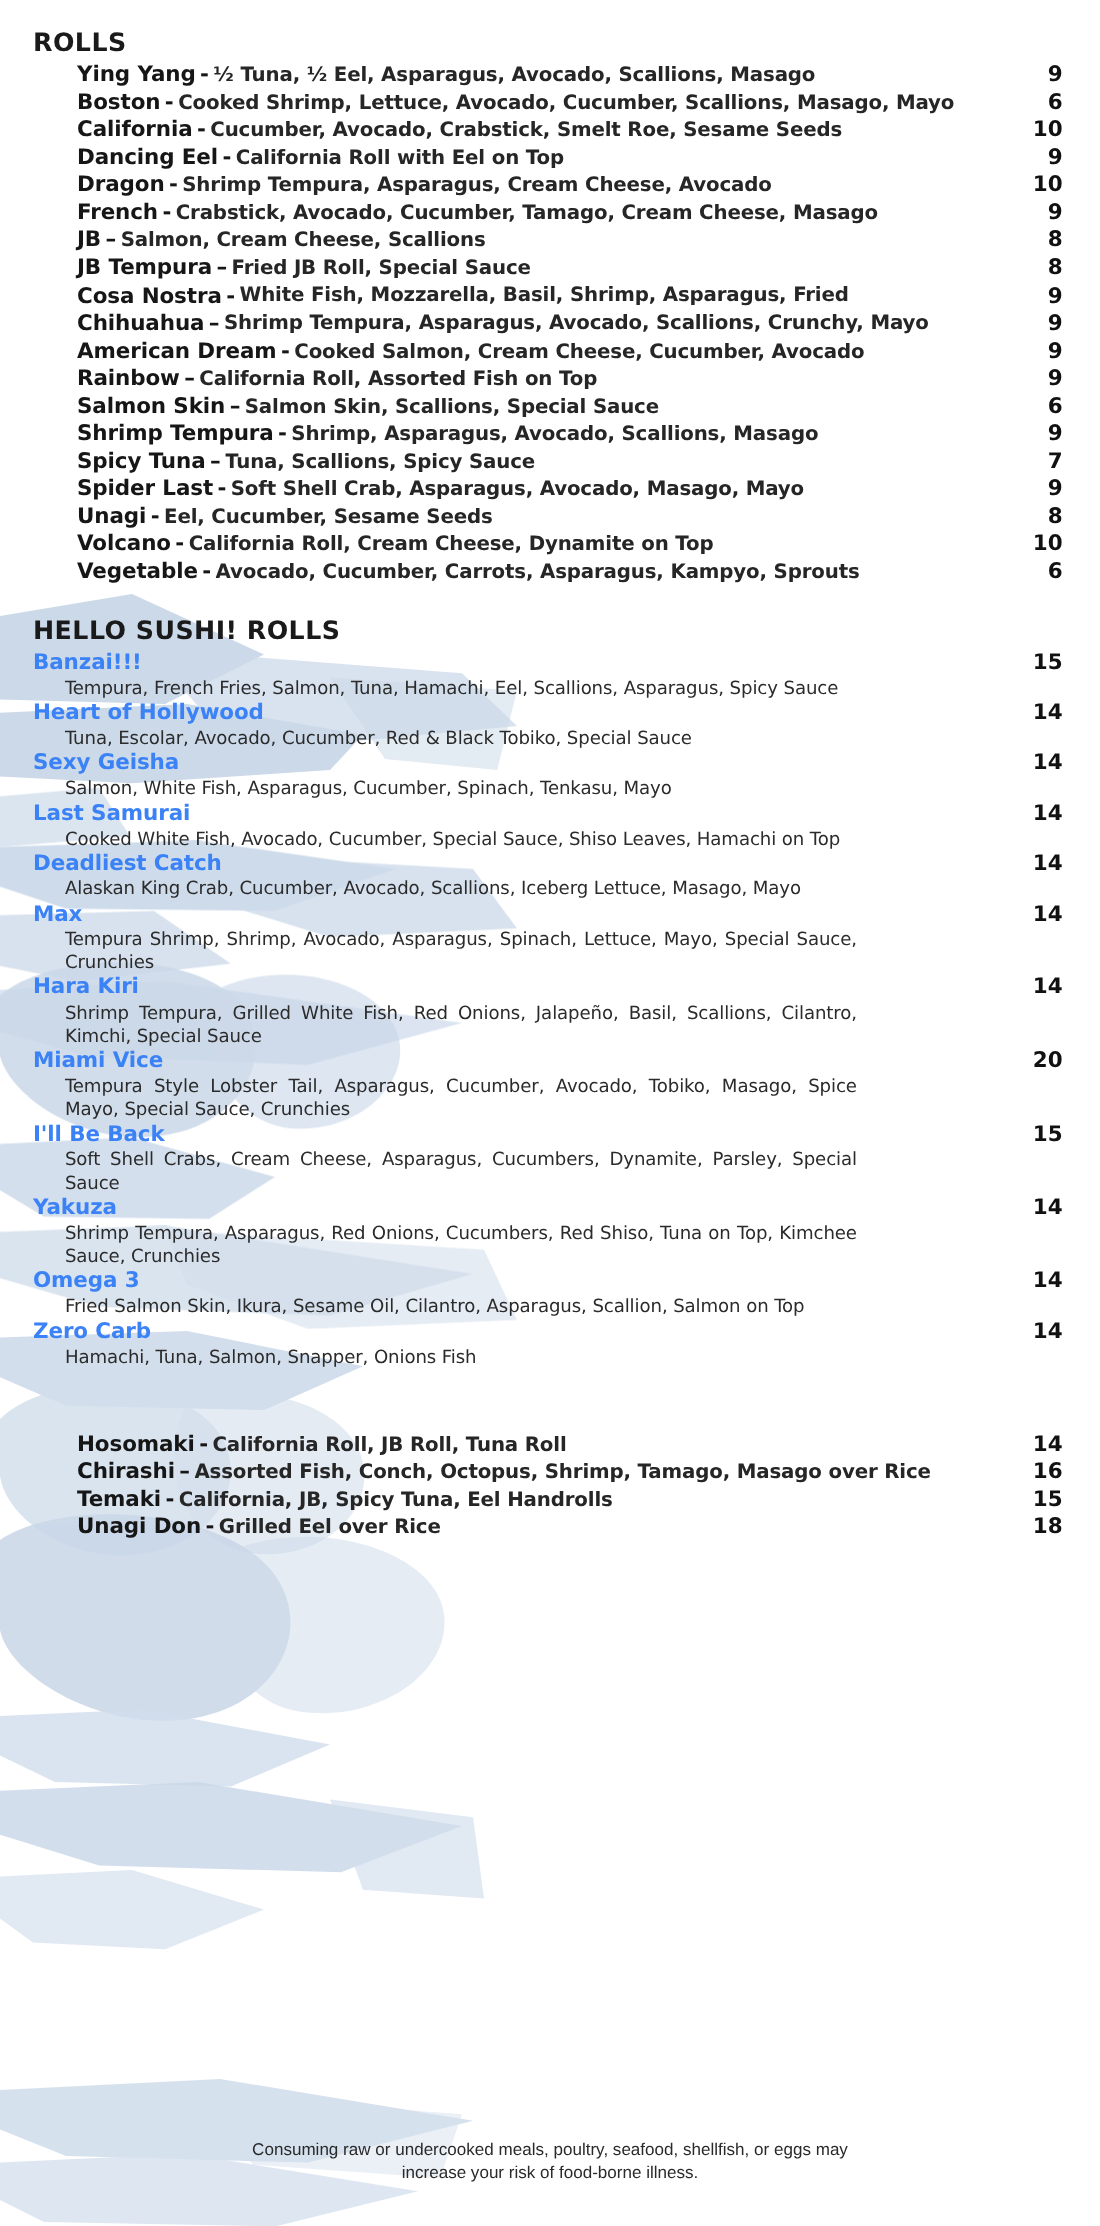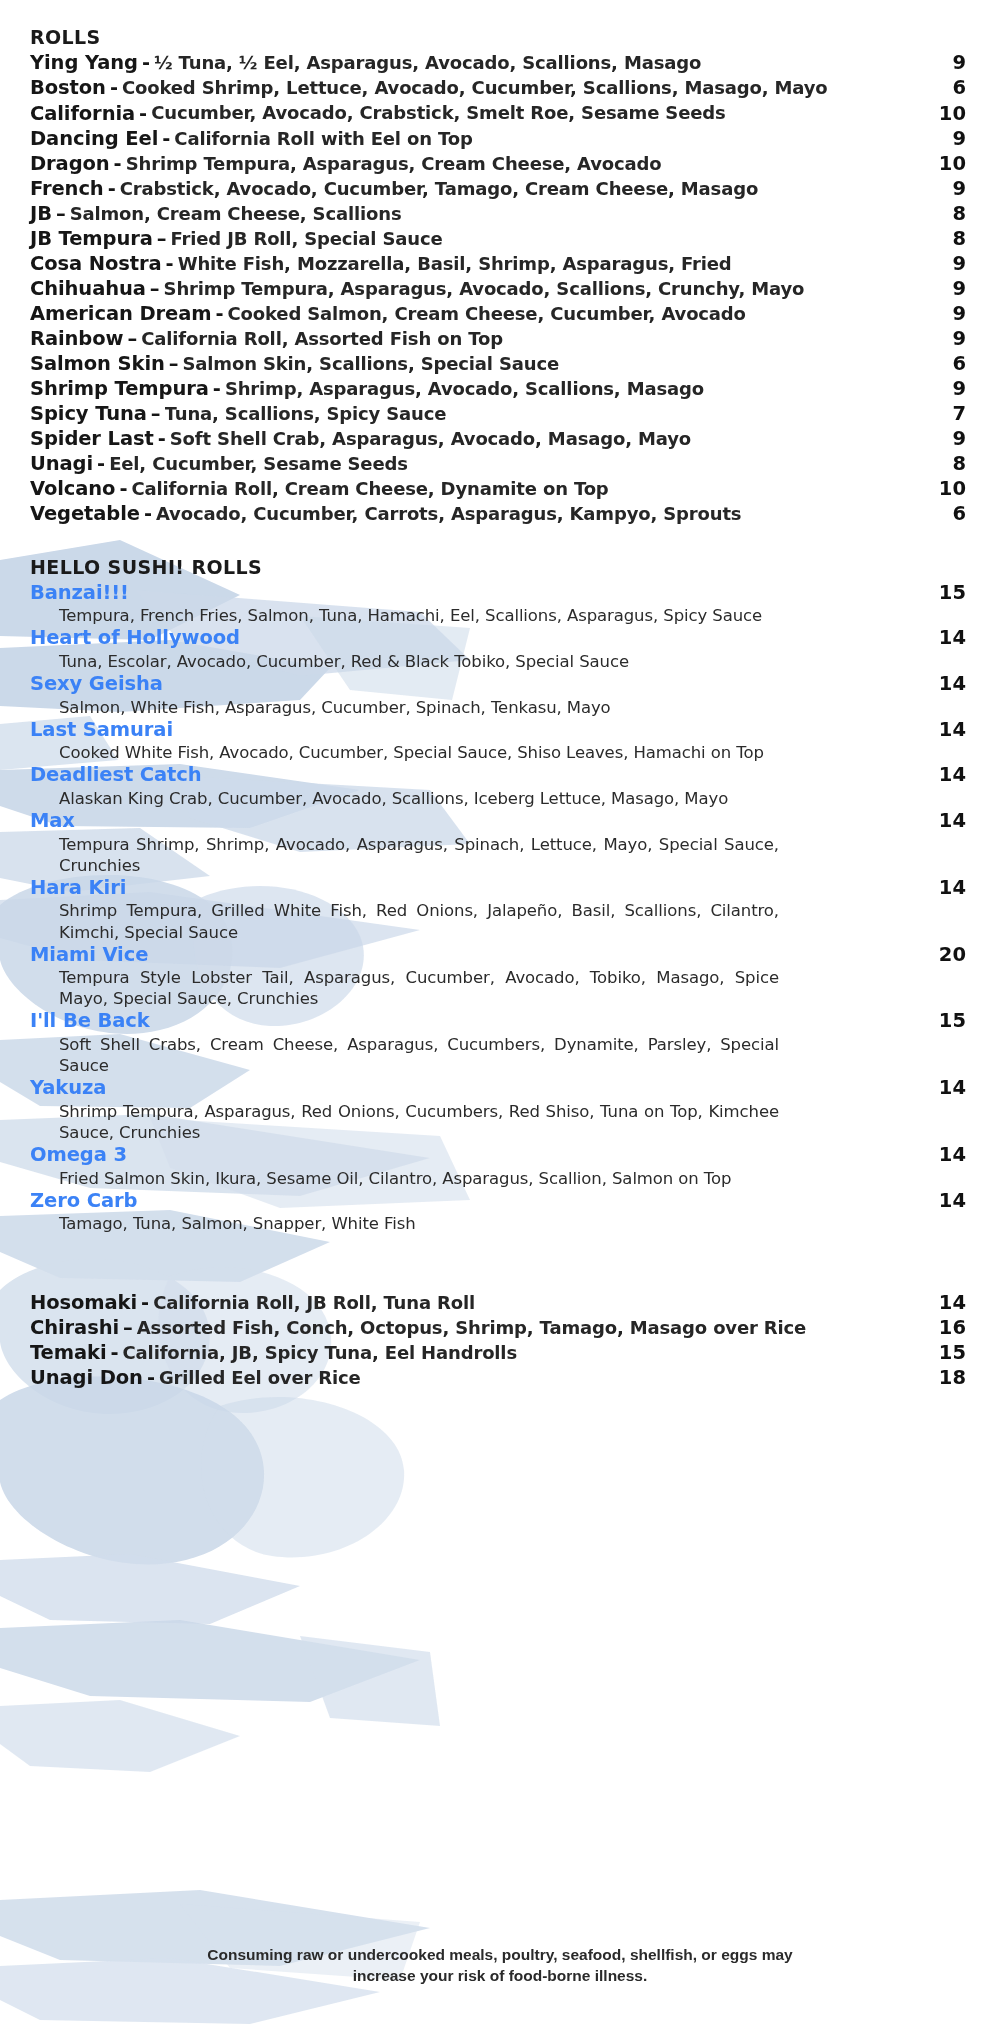--- a/index.html
+++ b/index.html
@@ -23,34 +23,35 @@
   .page {
     position: relative;
     z-index: 1;
     padding: 26px 34px 0 30px;
   }
 
   
   .section-title {
     font-family: "DejaVu Sans", sans-serif;
     font-weight: bold;
-    font-size: 19px;
+    font-size: 23px;
     letter-spacing: 0.4px;
     color: #1a1a1a;
     margin: 0 0 2px 0;
     line-height: 1.18;
   }
 
   
   .rows { margin: 0; padding: 0; }
   .row {
     display: flex;
-    align-items: center;
+    align-items: flex-end;
     line-height: 1.285;
     white-space: nowrap;
+    margin-left: 40px;
   }
   .row .name {
     font-weight: bold;
     font-size: 19.5px;
     color: #161616;
     letter-spacing: -0.1px;
   }
   .row .dash {
     font-weight: bold;
     font-size: 19.5px;
@@ -118,21 +119,21 @@
     left: 0;
     right: 0;
     top: 1944px;
     z-index: 1;
     text-align: center;
     font-family: "Liberation Sans", sans-serif;
     font-size: 15.5px;
     color: #2a2a2a;
     line-height: 1.38;
   }
-  .footer div { white-space: nowrap; font-weight: bold; }
+  .footer div { white-space: nowrap; }
 </style>
 </head>
 <body>
 
 <svg class="bg-art" viewBox="0 0 1000 2024" preserveAspectRatio="none" aria-hidden="true">
   <g fill="#c9d7e8" opacity="0.95">
     <path d="M0,560 L120,540 L240,595 L150,640 L0,636 Z"></path>
     <path d="M0,648 L170,640 L330,668 L300,700 L120,712 L0,706 Z"></path>
     <path d="M135,590 L420,612 L470,660 L300,676 L180,642 Z" opacity="0.75"></path>
     <path d="M300,616 L470,628 L452,700 L350,690 Z" opacity="0.55"></path>
@@ -408,21 +409,21 @@
           <span class="price">14</span>
         </div>
         <div class="block-desc">Fried Salmon Skin, Ikura, Sesame Oil, Cilantro, Asparagus, Scallion, Salmon on Top</div>
       </div>
       <div class="block">
         <div class="block-head">
           <span class="name">Zero Carb</span>
           <span class="spacer"></span>
           <span class="price">14</span>
         </div>
-        <div class="block-desc">Tamago, Tuna, Salmon, Snapper, White Fish</div>
+        <div class="block-desc">Hamachi, Tuna, Salmon, Snapper, Onions Fish</div>
       </div>
     </div>
   </section>
 
   <div class="gap-hello-combos"></div>
 
   <section>
     <div class="rows">
       <div class="row">
         <span class="name">Hosomaki</span>

